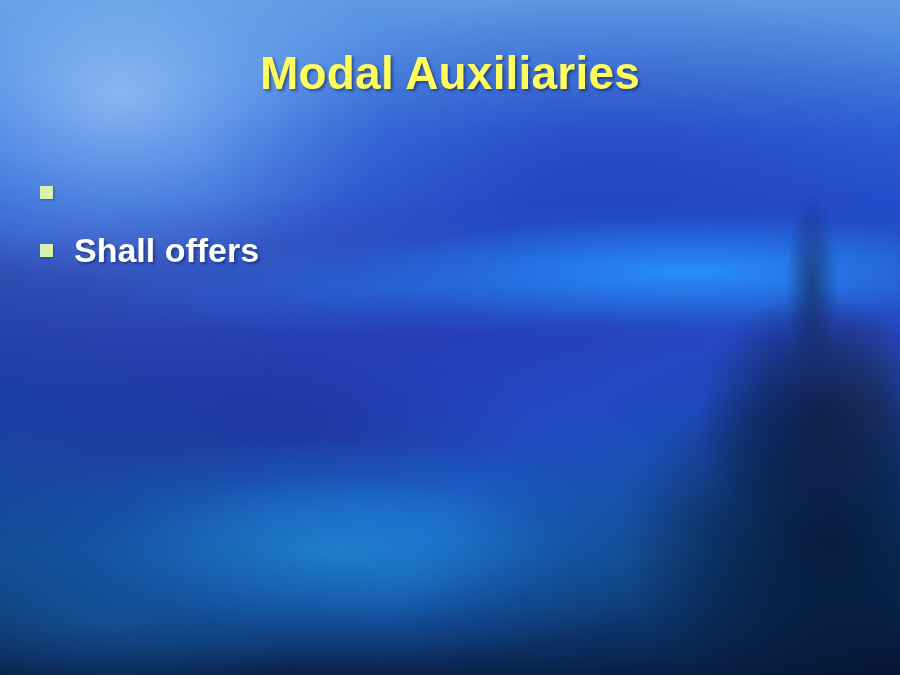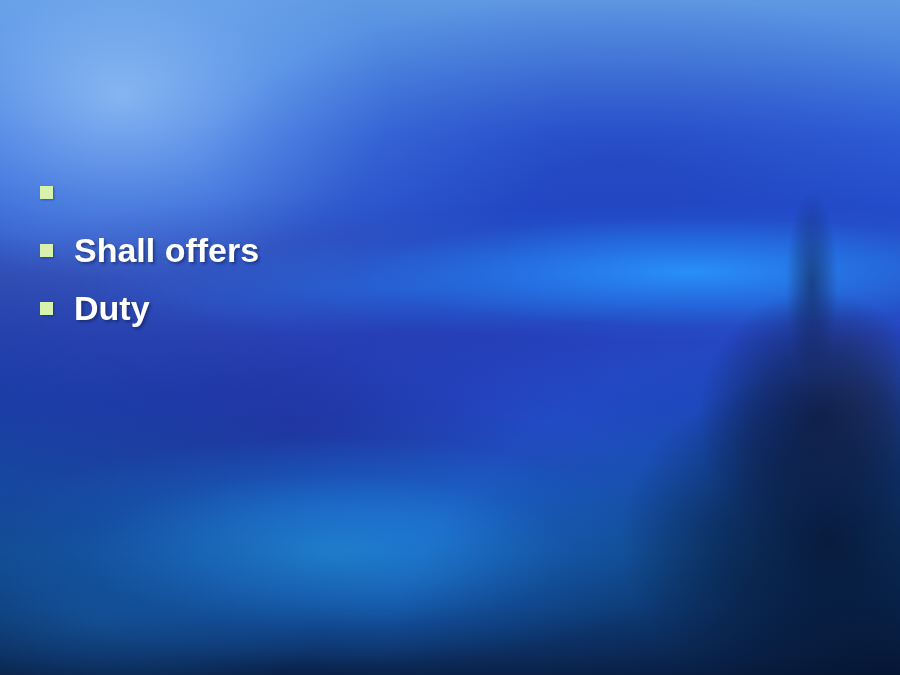--- a/index.html
+++ b/index.html
@@ -196,34 +196,31 @@
   <div class="bg-layer" id="bg-base"></div>
   <div class="bg-layer" id="bg-glow-tl"></div>
   <div class="bg-layer" id="bg-indigo"></div>
   <div class="bg-layer" id="bg-band"></div>
   <div class="bg-layer" id="bg-glow-bl"></div>
   <div class="bg-layer" id="bg-spire"></div>
   <div class="bg-layer" id="bg-vignette"></div>
 
   <div id="content">
 
+    <div id="title">Modal Auxiliaries</div>
 
     <ul id="bullet-list">
 
       <li class="bullet-row">
         <span class="bullet-marker"></span>
       </li>
 
       <li class="bullet-row">
         <span class="bullet-marker"></span>
         <span class="bullet-text">Shall offers</span>
       </li>
 
 
-      <li class="bullet-row">
-        <span class="bullet-marker"></span>
-        <span class="bullet-text">Duty</span>
-      </li>
 
     </ul>
 
   </div>
 </div>
 
 </body></html>

